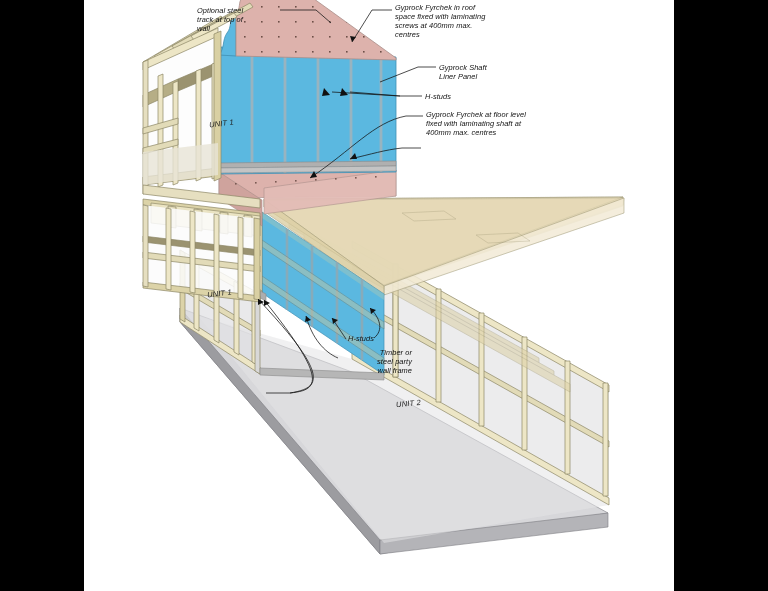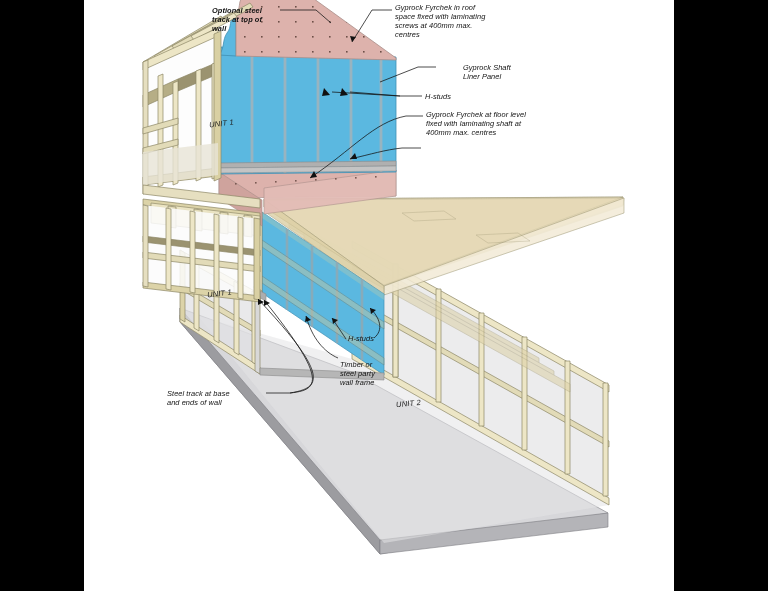--- a/index.html
+++ b/index.html
@@ -303,47 +303,45 @@
         <path d="M254,358 C240,352 228,338 222,316"></path>
         <polygon points="222,316 227,320 221,322" fill="#111" stroke="none"></polygon>
 
         <path d="M182,393 L206,393 C234,390 246,382 180,300"></path>
         <polygon points="180,300 186,303 180,306" fill="#111" stroke="none"></polygon>
         <path d="M206,393 C236,388 248,378 174,299"></path>
         <polygon points="174,299 180,302 174,305" fill="#111" stroke="none"></polygon>
       </g>
     </svg>
 
-    <div class="callout ta-left" style="left:128px;top:6px;width:86px;font-weight:bold;">Optional steel
+    <div class="callout ta-left" style="left:113px;top:6px;width:86px;">Optional steel
 track at top of
 wall</div>
 
     <div class="callout ta-left" style="left:311px;top:3px;width:152px;">Gyprock Fyrchek in roof
 space fixed with laminating
 screws at 400mm max.
 centres</div>
 
-    <div class="callout ta-left" style="left:355px;top:63px;width:110px;margin-left:24px;">Gyprock Shaft
+    <div class="callout ta-left" style="left:355px;top:63px;width:110px;">Gyprock Shaft
 Liner Panel</div>
 
     <div class="callout ta-left" style="left:341px;top:92px;width:60px;">H-studs</div>
 
     <div class="callout ta-left" style="left:342px;top:110px;width:174px;">Gyprock Fyrchek at floor level
 fixed with laminating shaft at
 400mm max. centres</div>
 
 
     <div class="callout ta-left" style="left:264px;top:334px;width:60px;">H-studs</div>
 
-    <div class="callout ta-left" style="left:256px;top:360px;width:72px;">Timber or
+    <div class="callout ta-left" style="left:256px;top:348px;width:72px;text-align:right;">Timber or
 steel party
 wall frame</div>
 
-    <div class="callout ta-left" style="left:83px;top:389px;width:100px;">Steel track at base
-and ends of wall</div>
 
     <div class="unitlabel" style="left:125px;top:119px;transform:rotate(-7deg);">UNIT 1</div>
 
     <div class="unitlabel" style="left:123px;top:289px;transform:rotate(-7deg);">UNIT 1</div>
 
     <div class="unitlabel" style="left:312px;top:399px;transform:rotate(-6deg);">UNIT 2</div>
 
   </div>
 </div>
 

